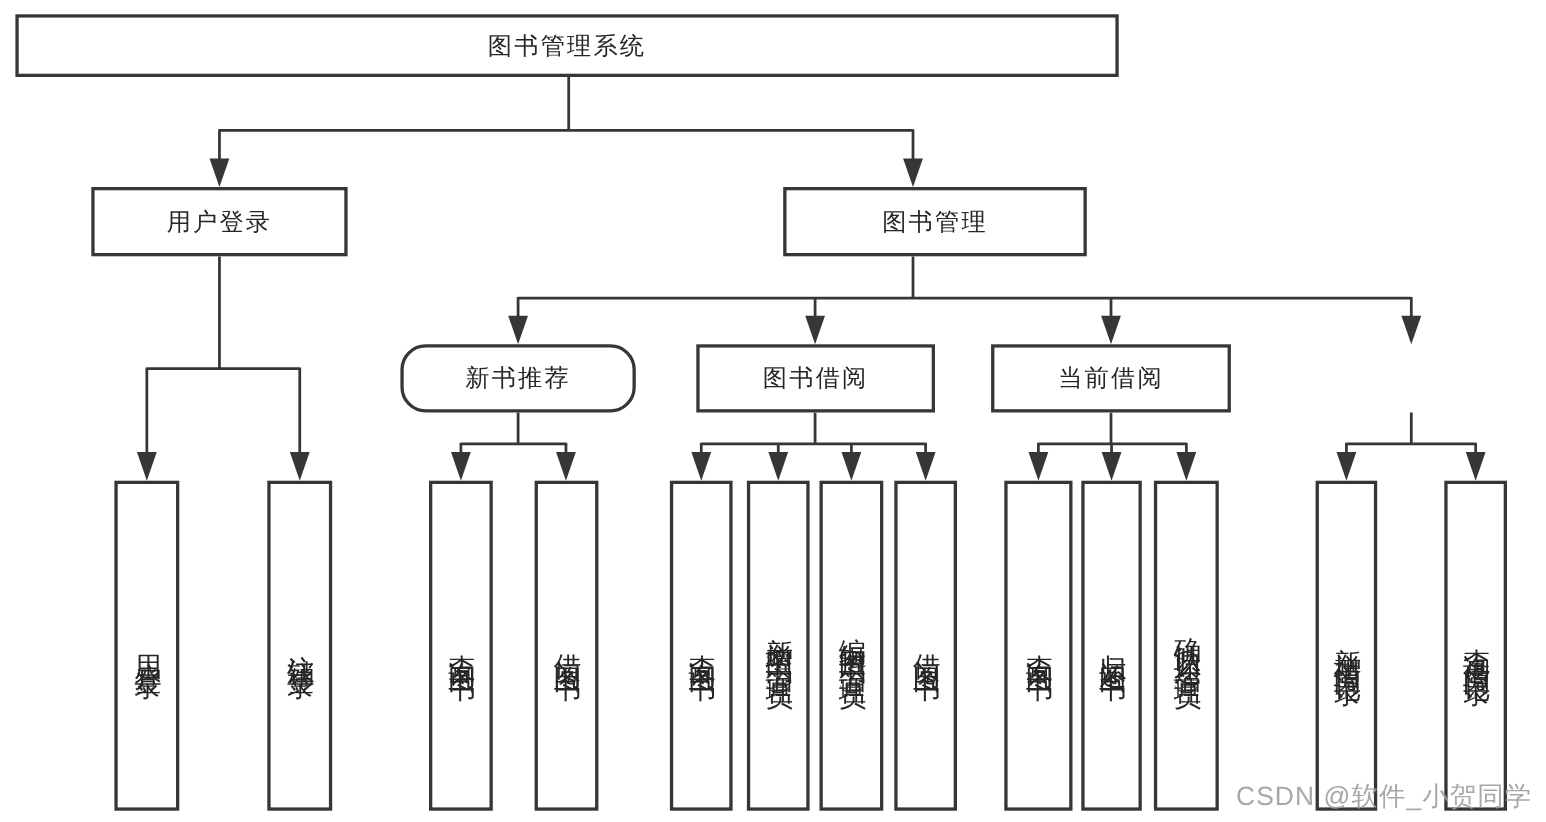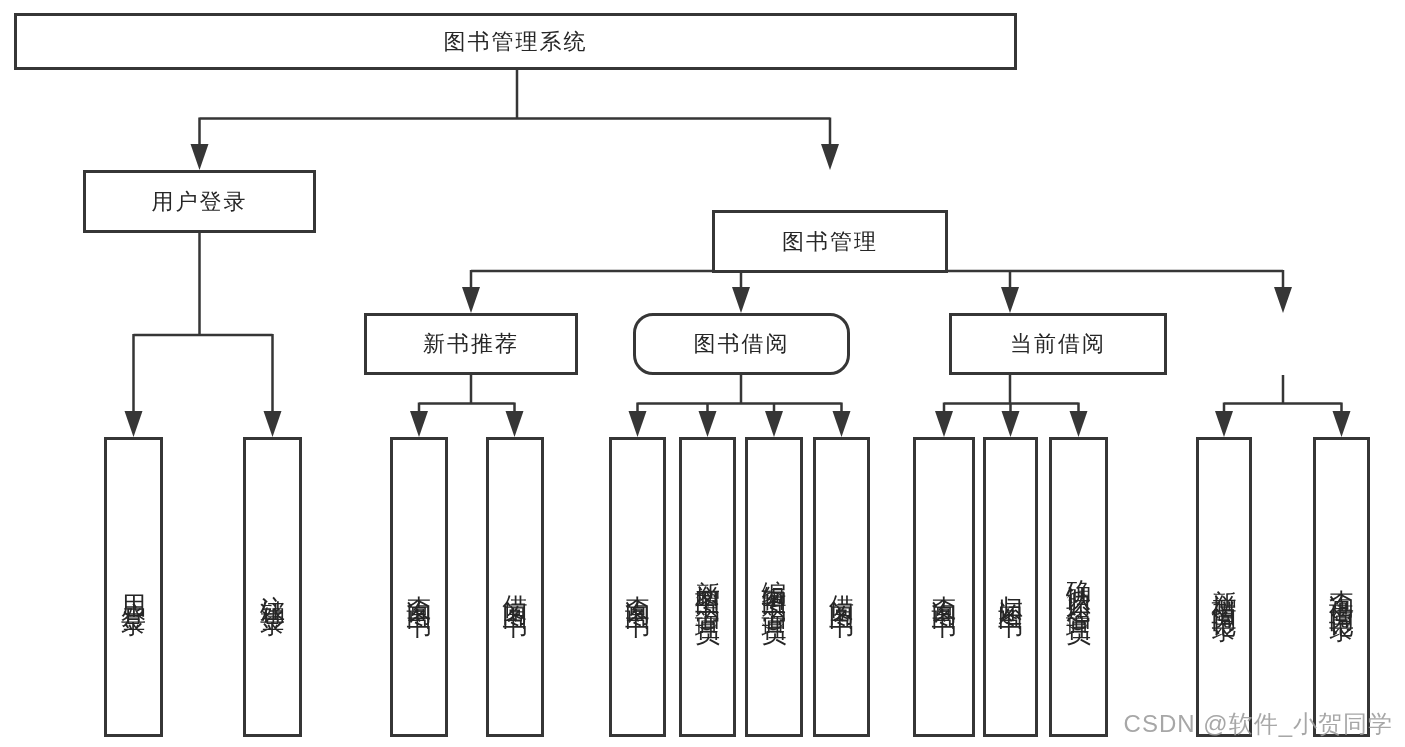--- a/index.html
+++ b/index.html
@@ -97,31 +97,31 @@
     </g>
   </svg>
 
   <div class="node hnode" style="left:14px;top:13px;width:1003px;height:57px;">
     <span>图书管理系统</span>
   </div>
 
   <div class="node hnode" style="left:83px;top:170px;width:233px;height:63px;">
     <span>用户登录</span>
   </div>
-  <div class="node hnode" style="left:712px;top:170px;width:236px;height:63px;margin-top:40px;">
+  <div class="node hnode" style="left:712px;top:170px;width:276px;height:63px;">
     <span>图书管理</span>
   </div>
 
-  <div class="node hnode" style="left:364px;top:313px;width:214px;height:62px;">
+  <div class="node hnode" style="left:364px;top:313px;width:214px;height:62px;border-radius:23px;">
     <span>新书推荐</span>
   </div>
-  <div class="node hnode" style="left:633px;top:313px;width:217px;height:62px;border-radius:20px;">
+  <div class="node hnode" style="left:633px;top:313px;width:217px;height:62px;">
     <span>图书借阅</span>
   </div>
-  <div class="node hnode" style="left:901px;top:313px;width:218px;height:62px;margin-left:48px;">
+  <div class="node hnode" style="left:901px;top:313px;width:218px;height:62px;">
     <span>当前借阅</span>
   </div>
 
   <div class="node vnode" style="left:104px;width:59px;">
     <span>用户登录</span>
   </div>
   <div class="node vnode" style="left:243px;width:59px;">
     <span>注销登录</span>
   </div>
 

